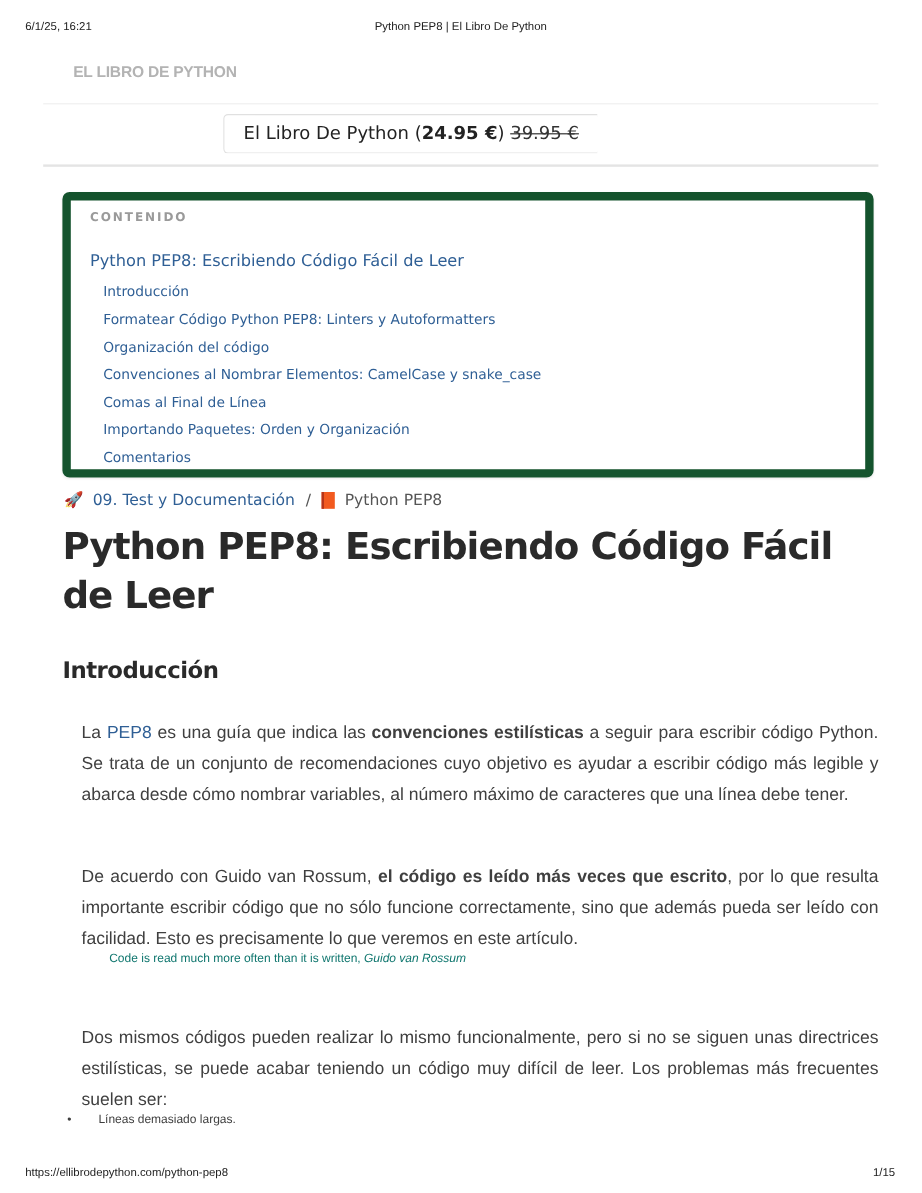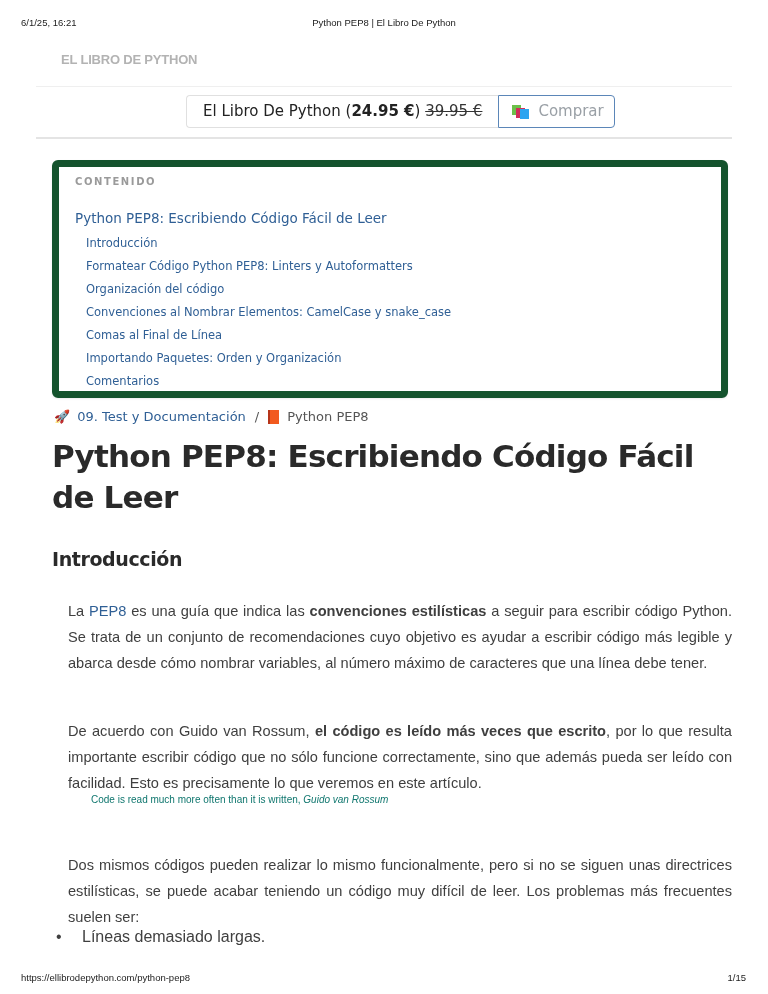--- a/index.html
+++ b/index.html
@@ -91,45 +91,37 @@
   .para a { color: #2f5f95; text-decoration: none; }
   .p1 { top: 582px; }
   .p2 { top: 702px; }
   .quote {
     position: absolute; left: 91px; top: 794px; margin: 0;
     font-family: "Liberation Sans", sans-serif; font-size: 10px; color: #0f766e;
   }
   .p3 { top: 836px; }
   .bullets {
     position: absolute; left: 52px; top: 928px; margin: 0; padding: 0; list-style: none;
-    font-family: "Liberation Sans", sans-serif; font-size: 16px; color: #3f3f3f;
+    font-family: "Liberation Sans", sans-serif; font-size: 10px; color: #3f3f3f;
   }
   .bullets li::before { content: "•"; display: inline-block; width: 26px; padding-left: 4px; }
 </style>
 </head>
 <body>
 
 <div class="print-header">
   <span class="ph-left">6/1/25, 16:21</span>
   <span class="ph-center">Python PEP8 | El Libro De Python</span>
 </div>
 
 <div class="brand">EL LIBRO DE PYTHON</div>
 <div class="topline"></div>
 
 <div class="buy-bar">
   <div class="buy-label"><span>El Libro De Python (</span><b>24.95 €</b><span>)</span> <s>39.95 €</s></div>
-  <div class="buy-button">
-    <span class="books-icon">
-        <span class="b1"></span>
-        <span class="b2"></span>
-        <span class="b3"></span>
-      </span>
-    <span>Comprar</span>
-  </div>
 </div>
 <div class="bottomline"></div>
 
 <div class="toc">
   <div class="toc-head">CONTENIDO</div>
   <a class="toc-main">Python PEP8: Escribiendo Código Fácil de Leer</a>
   <ul class="toc-list">
     <li>Introducción</li>
     <li>Formatear Código Python PEP8: Linters y Autoformatters</li>
     <li>Organización del código</li>

